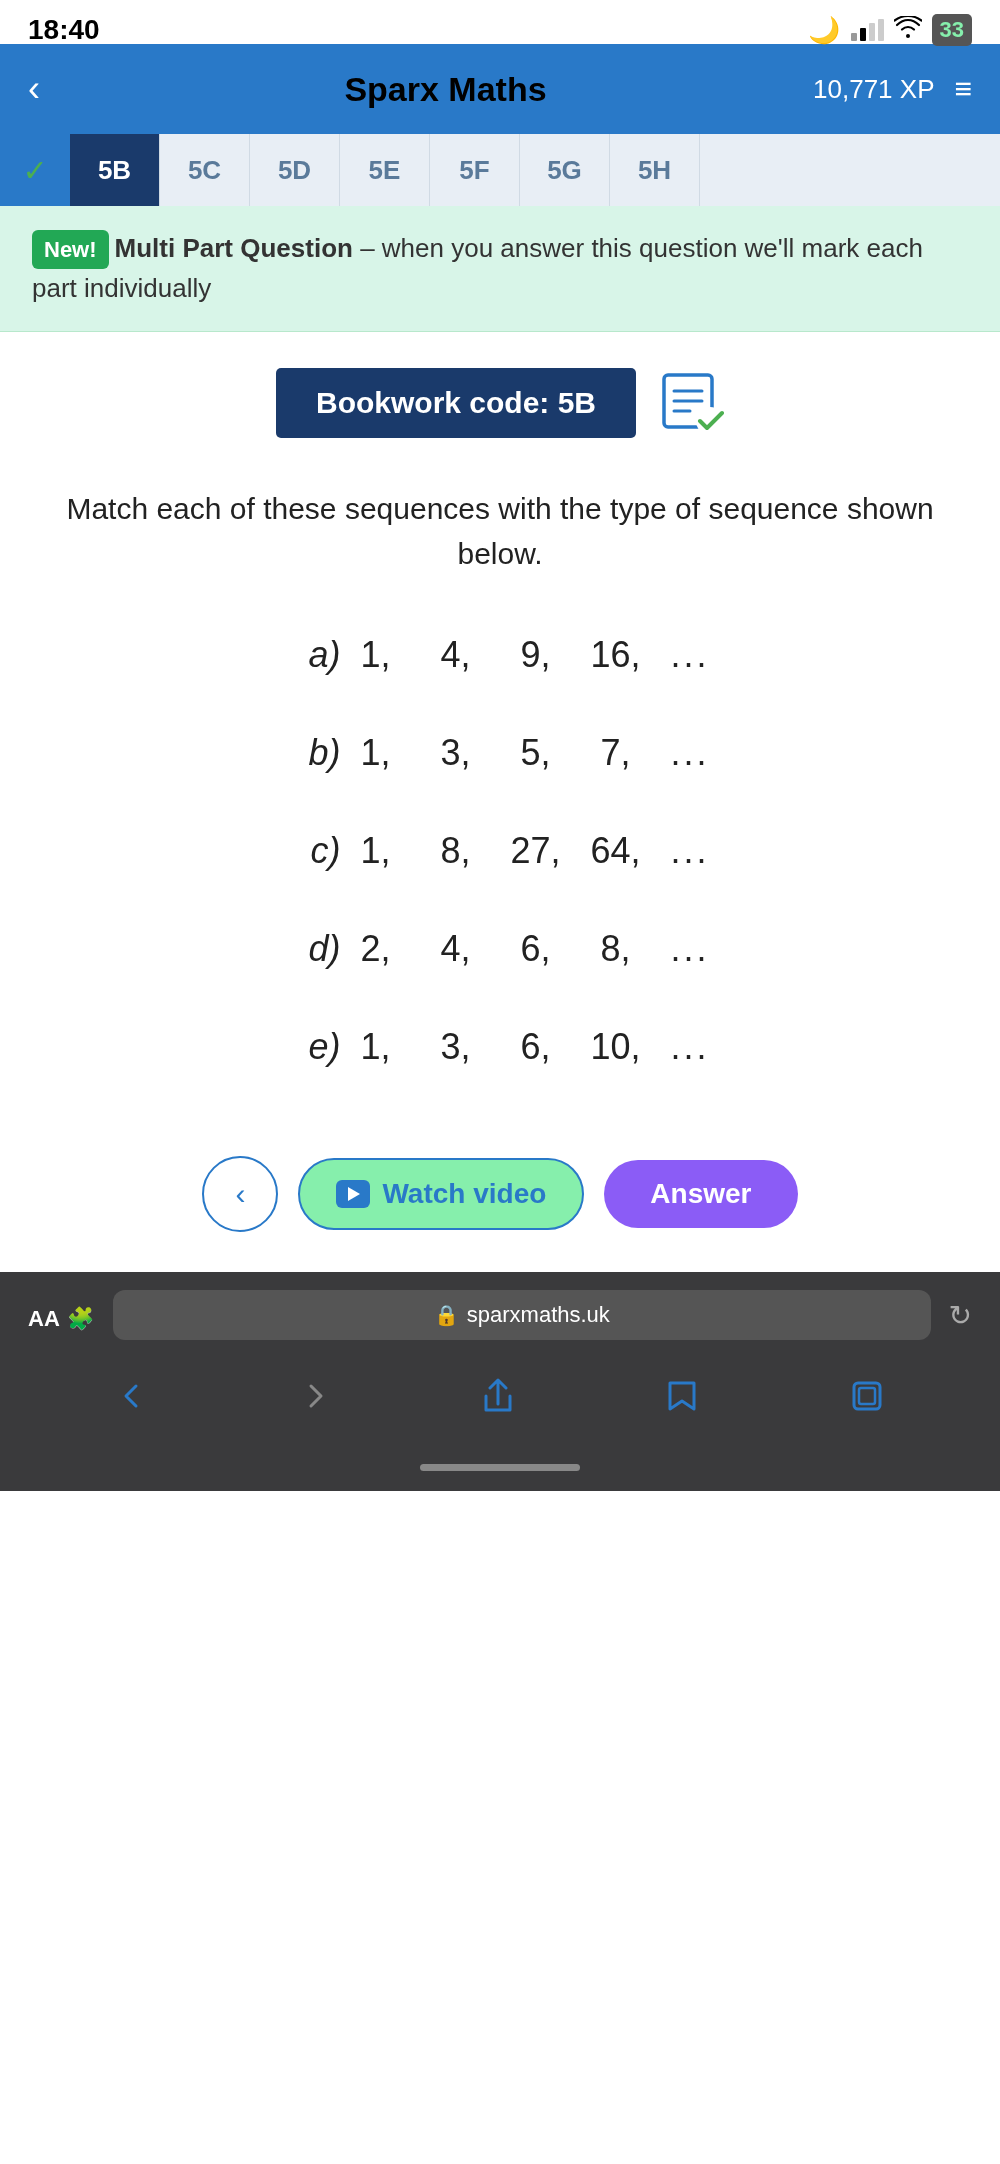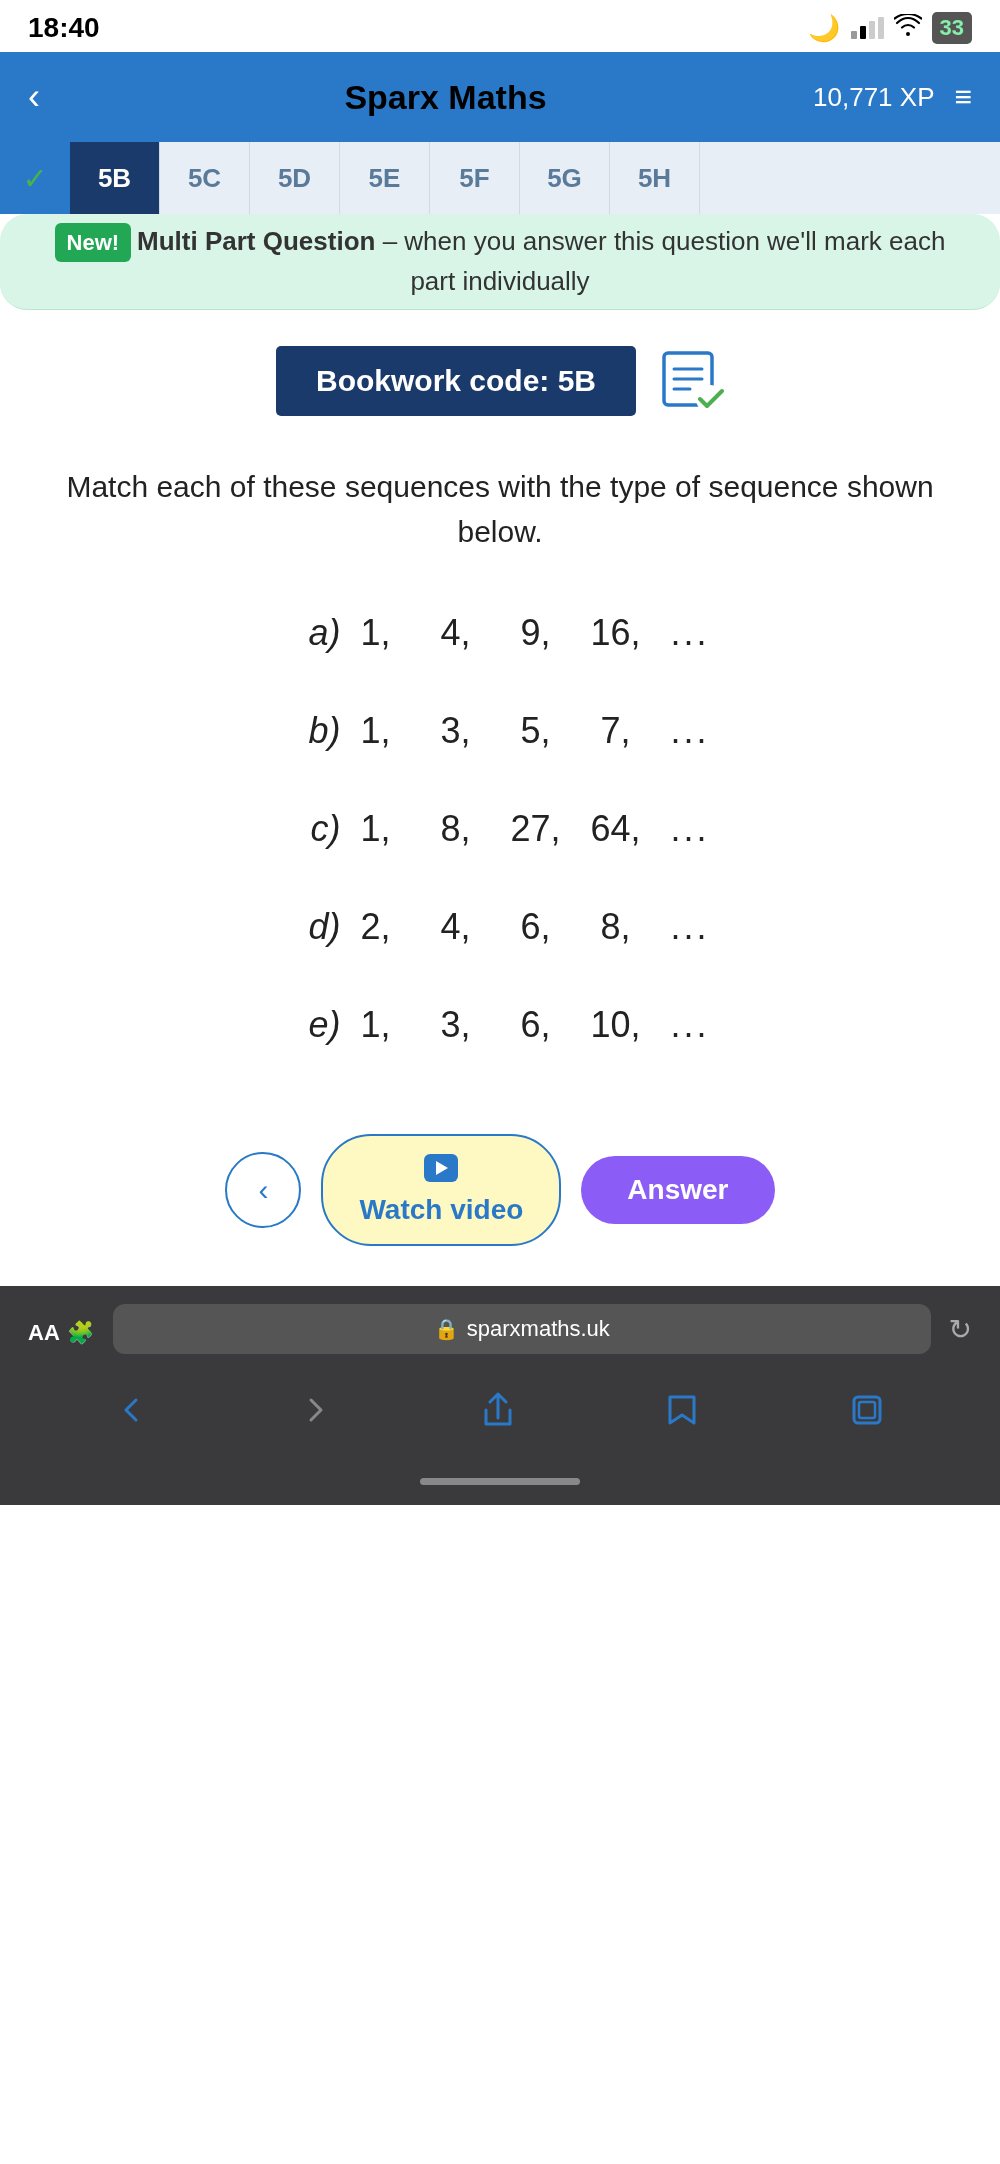--- a/index.html
+++ b/index.html
@@ -11,23 +11,23 @@
       width: 1000px;
       min-height: 2164px;
       overflow-x: hidden;
     }
 
     
     .status-bar {
       background: #fff;
       display: flex;
       justify-content: space-between;
-      align-items: center;
+      align-items: flex-start;
       padding: 14px 28px 10px 28px;
-      height: 52px;
+      height: 44px;
     }
     .status-time {
       font-size: 28px;
       font-weight: 600;
       color: #000;
     }
     .status-icons {
       display: flex;
       align-items: center;
       gap: 10px;
@@ -128,24 +128,22 @@
     }
     .tab-item.active {
       background: #1a3a6b;
       color: #fff;
       border-radius: 0;
     }
 
     
     .notice-banner {
       background: #d8f5e8;
-      padding: 8px 32px;
-      text-align: center;
+      padding: 23px 32px;
       border-bottom: 1px solid #b8e8cc;
-      border-radius: 27px;
     }
     .notice-text {
       font-size: 26px;
       color: #333;
       line-height: 1.5;
     }
     .new-badge {
       display: inline-block;
       background: #22a855;
       color: #fff;
@@ -243,31 +241,30 @@
       background: #fff;
       display: flex;
       align-items: center;
       justify-content: center;
       font-size: 30px;
       color: #2979c8;
       cursor: pointer;
     }
     .btn-watch-video {
       border: 2px solid #2979c8;
-      background: #fef9c3;
+      background: #86efac;
       color: #2979c8;
       font-size: 28px;
       font-weight: 600;
       padding: 18px 36px;
       border-radius: 50px;
       display: flex;
       align-items: center;
       gap: 12px;
       cursor: pointer;
-      flex-direction: column;
     }
     .video-icon-box {
       width: 34px;
       height: 28px;
       background: #2979c8;
       border-radius: 6px;
       display: flex;
       align-items: center;
       justify-content: center;
       position: relative;

